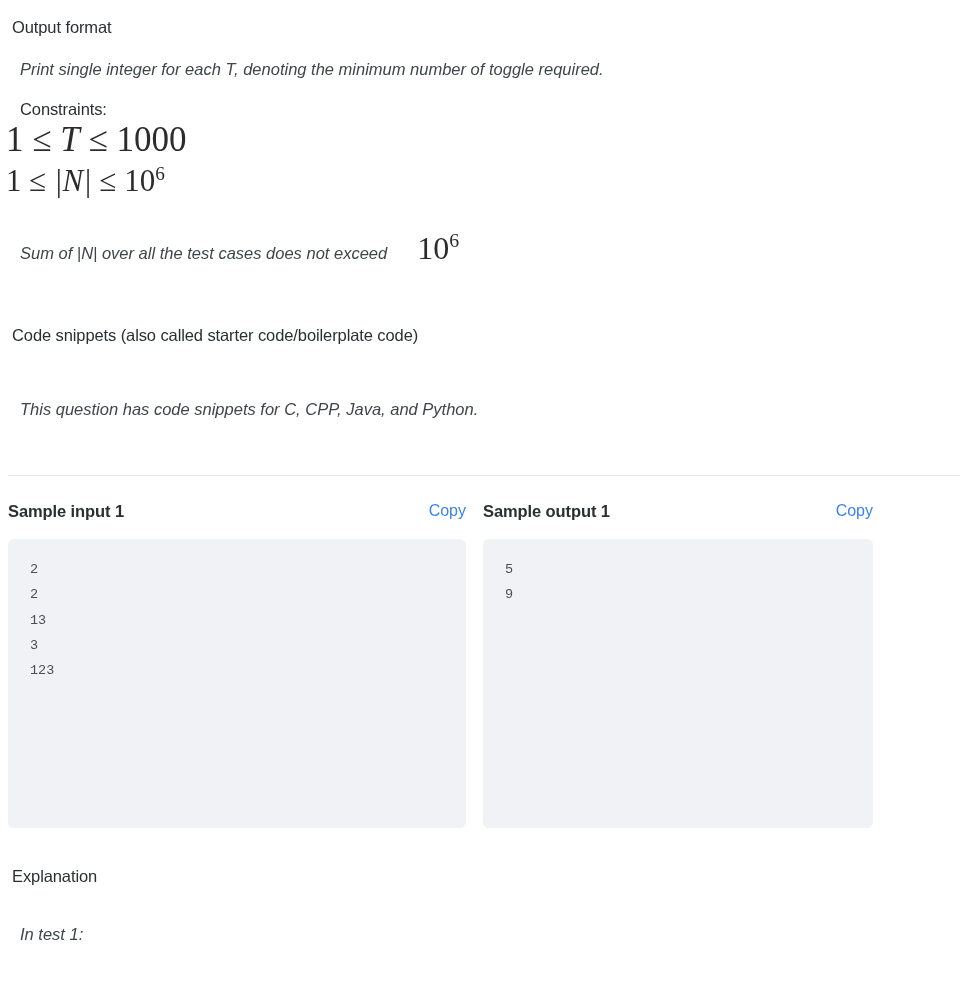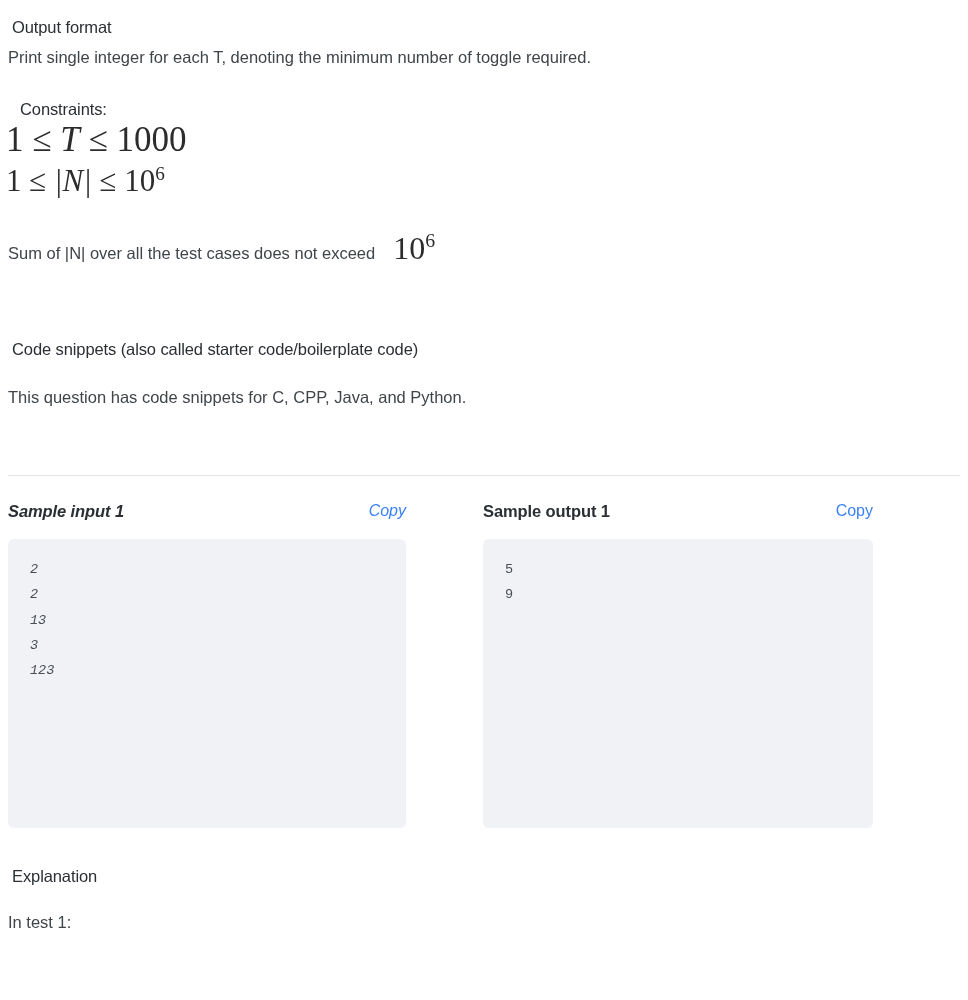--- a/index.html
+++ b/index.html
@@ -27,22 +27,23 @@
     font-weight: normal;
     color: #2b2f33;
     letter-spacing: -0.1px;
     margin: 4px;
   }
 
   .body-text {
     font-size: 16.5px;
     font-weight: normal;
     color: #40454a;
-    margin: 0;
+    margin: 12px;
     line-height: 1.45;
+    font-style: italic;
   }
 
   
   #output-format-heading { position: absolute; left: 8px; top: 14px; }
   #output-format-text    { position: absolute; left: 8px; top: 46px; }
 
   #constraints-heading   { position: absolute; left: 16px; top: 96px; }
 
   .math {
     font-family: "Liberation Serif", "DejaVu Serif", serif;
@@ -67,33 +68,33 @@
   #sum-line {
     position: absolute;
     left: 8px; top: 230px;
     display: flex;
     align-items: baseline;
     gap: 18px;
   }
   #sum-line .math { font-size: 32px; }
 
   
-  #code-snippets-heading { position: absolute; left: 8px; top: 336px; }
+  #code-snippets-heading { position: absolute; left: 8px; top: 322px; }
   #code-snippets-text    { position: absolute; left: 8px; top: 386px; }
 
   #divider {
     position: absolute;
     left: 8px; top: 475px;
     width: 952px; height: 1px;
     background: #e3e5e8;
   }
 
   
   .sample-panel { position: absolute; top: 498px; }
-  #sample-input-panel  { left: 8px;   width: 398px; font-style: italic; }
+  #sample-input-panel  { left: 8px;   width: 458px; }
   #sample-output-panel { left: 483px; width: 390px; }
 
   .sample-header {
     display: flex;
     align-items: center;
     justify-content: space-between;
     height: 26px;
   }
   .sample-title {
     font-size: 16.5px;

